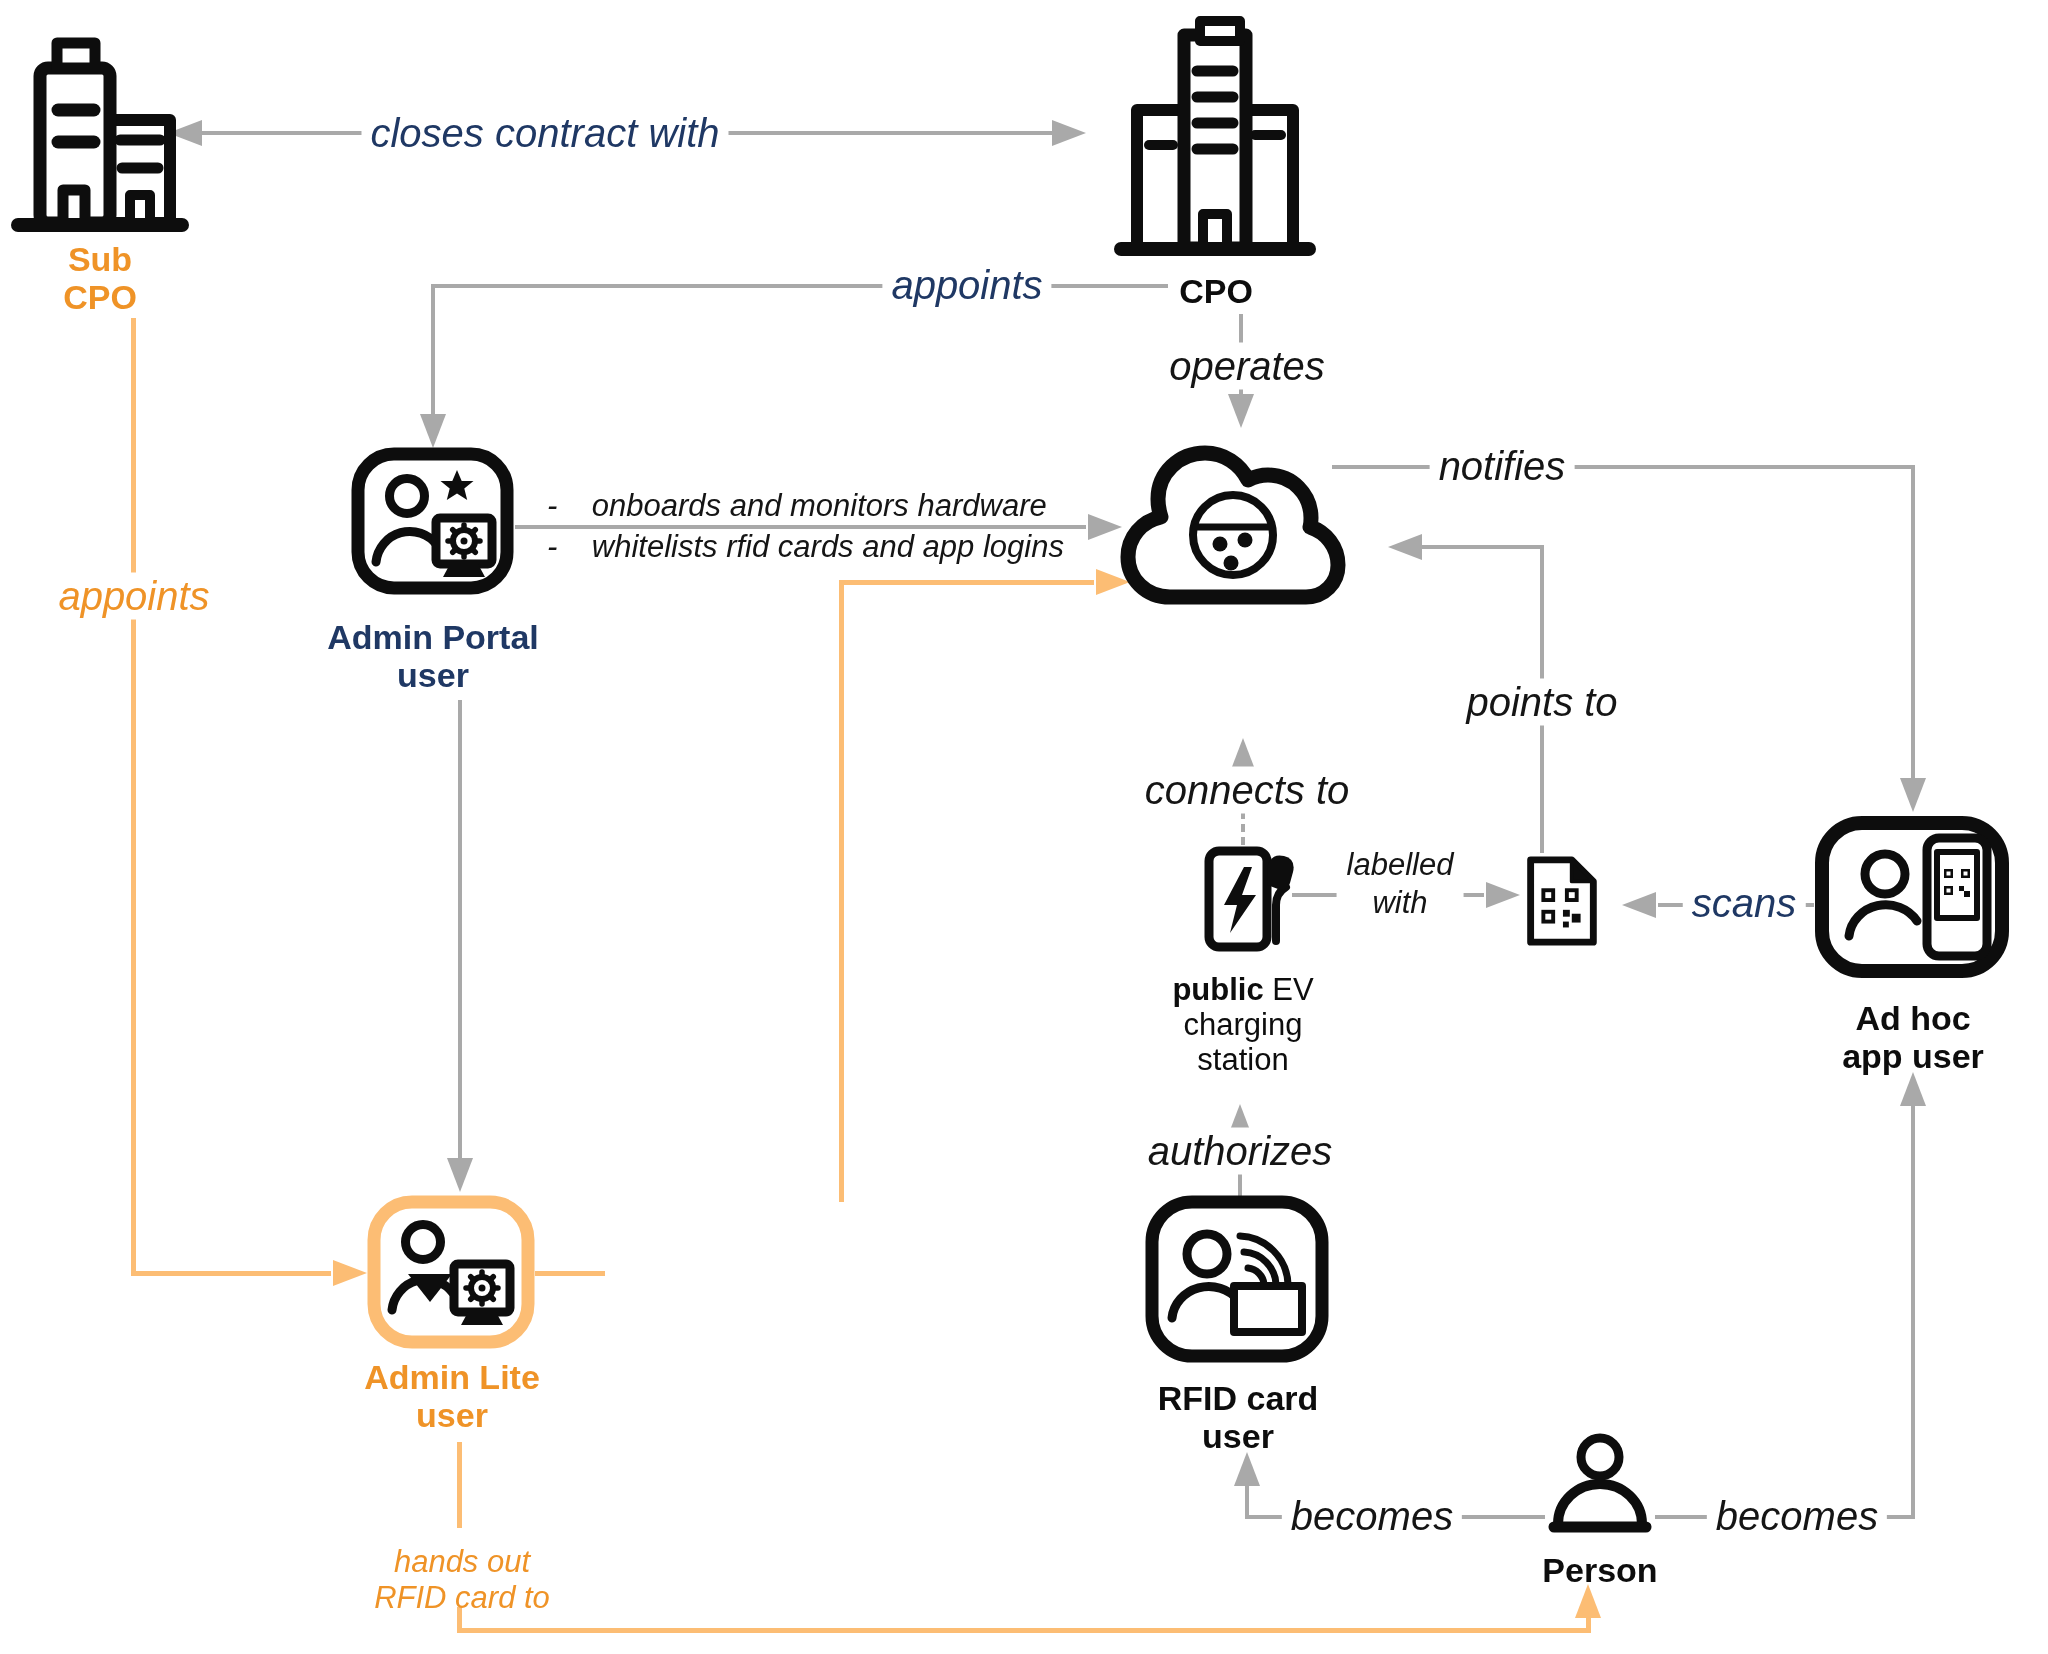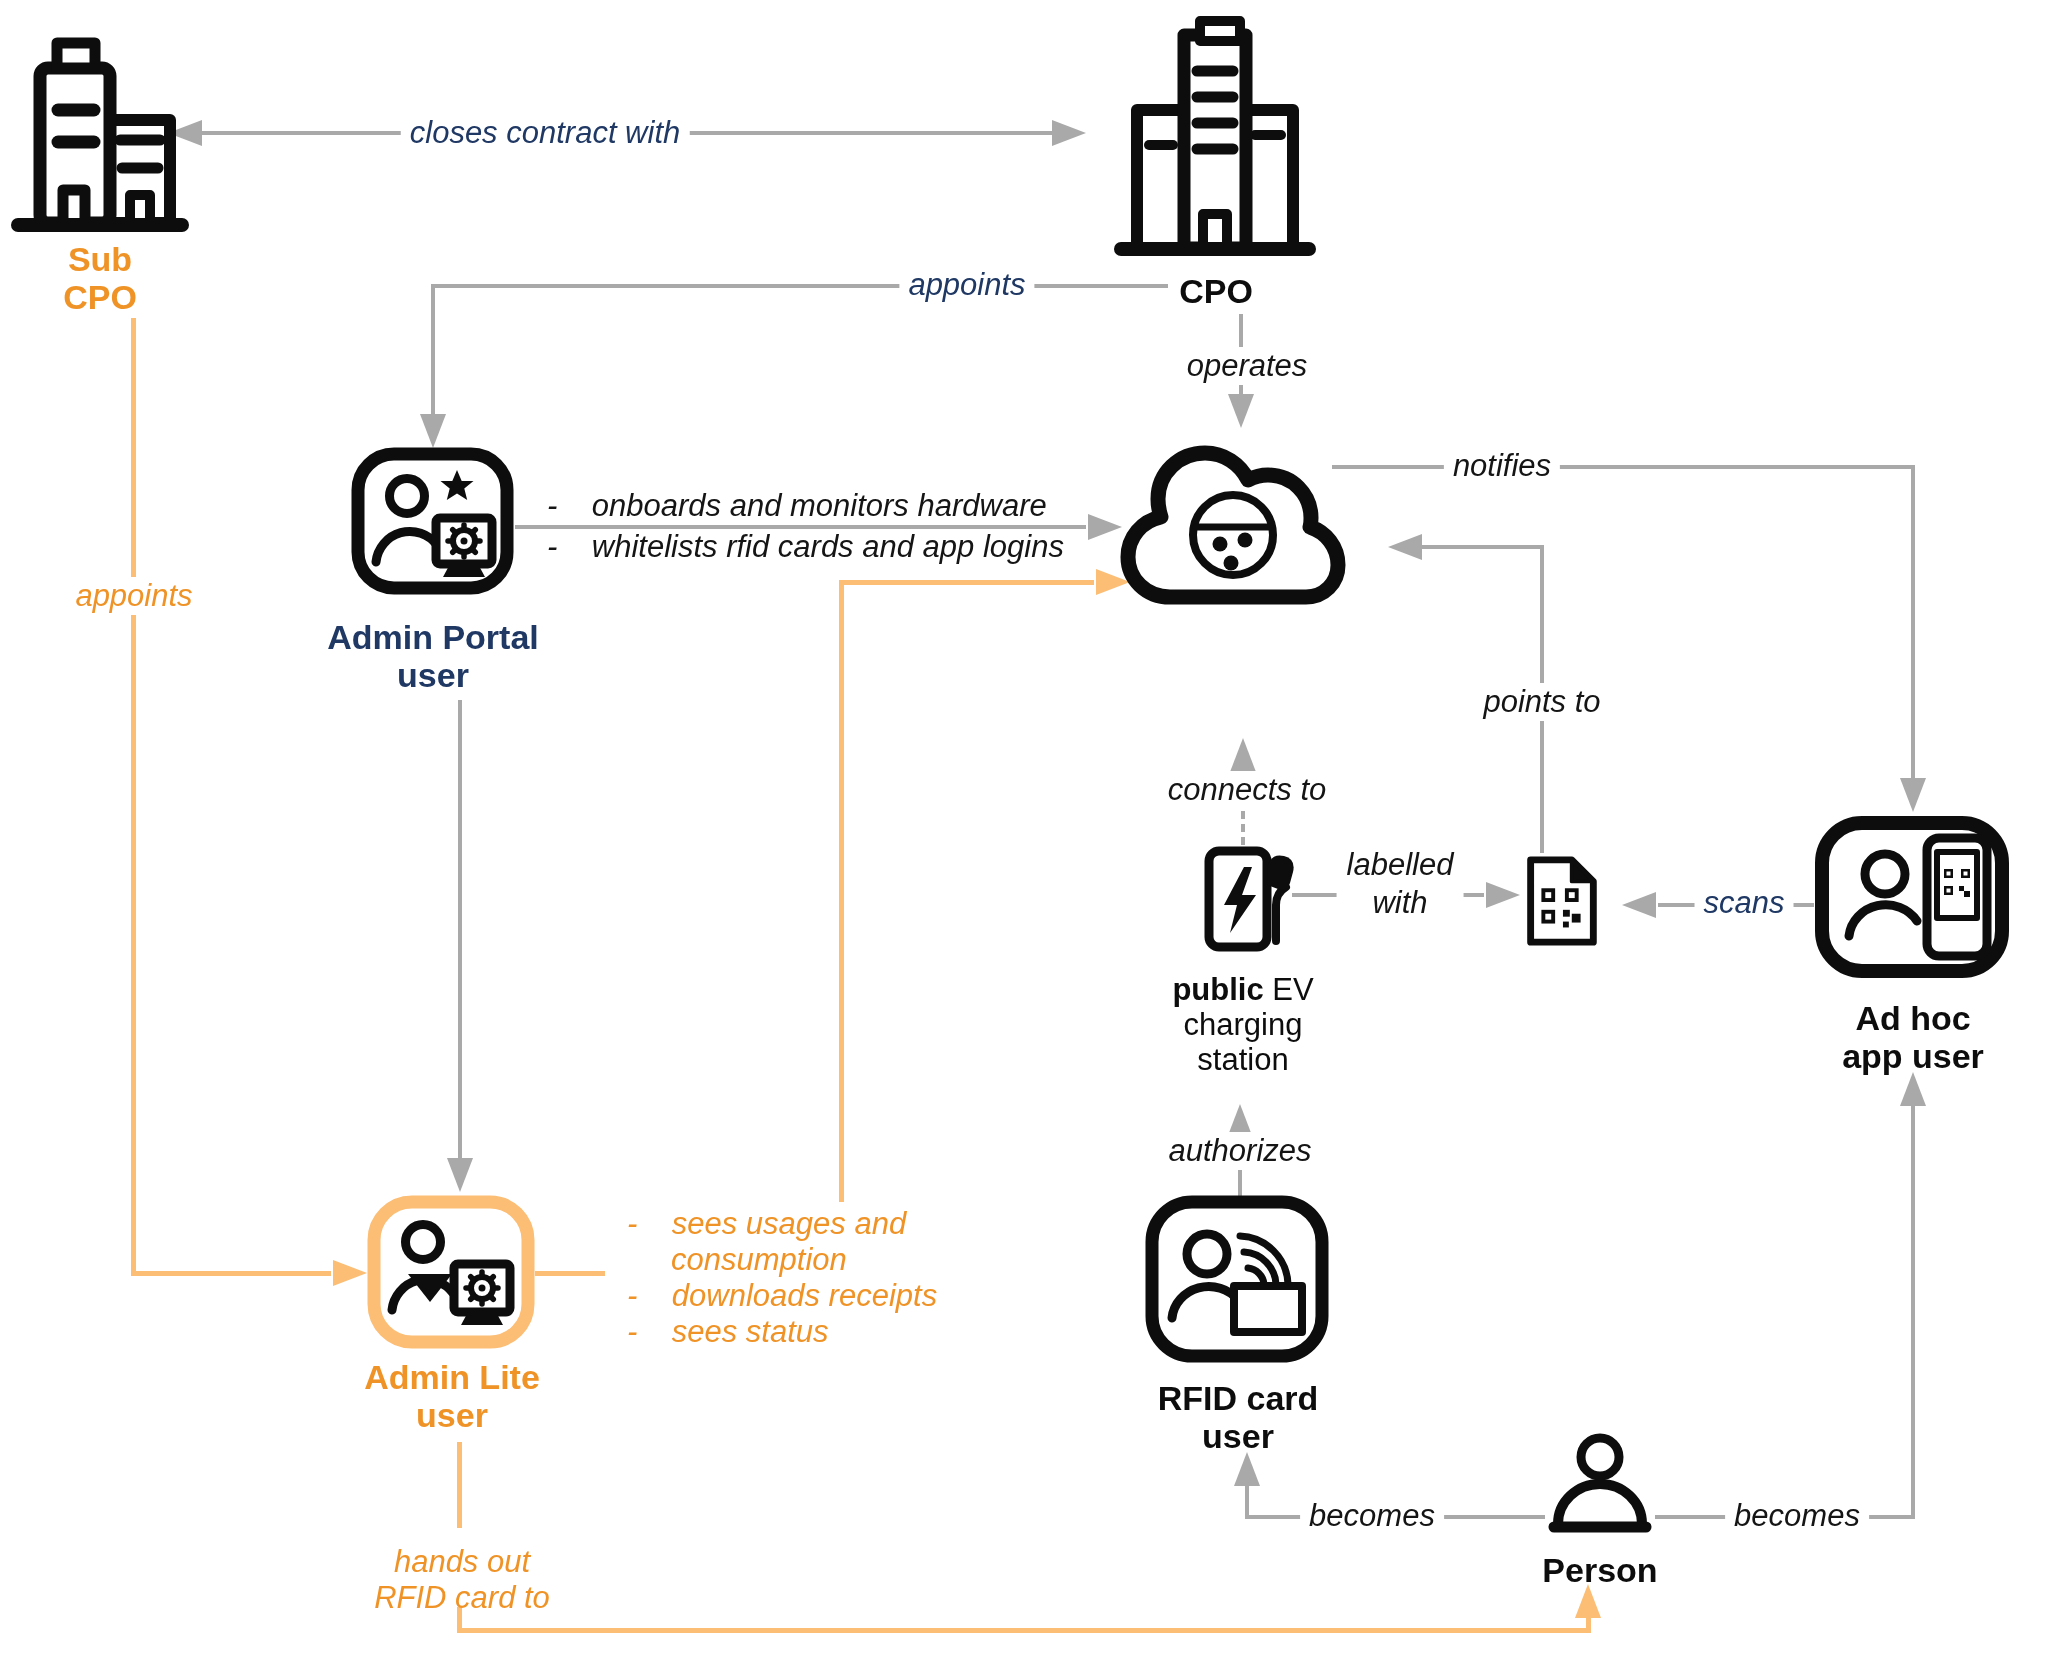--- a/index.html
+++ b/index.html
@@ -8,21 +8,21 @@
   .line{position:absolute;background:var(--gray-line);z-index:1;}
   .line.o{background:var(--orange-line);}
   .vdash{position:absolute;width:0;border-left:4px dashed var(--gray-line);z-index:1;}
   .ah{position:absolute;width:0;height:0;z-index:1;}
   .ah-r{border-top:13px solid transparent;border-bottom:13px solid transparent;border-left:34px solid var(--gray-line);}
   .ah-l{border-top:13px solid transparent;border-bottom:13px solid transparent;border-right:34px solid var(--gray-line);}
   .ah-d{border-left:13px solid transparent;border-right:13px solid transparent;border-top:34px solid var(--gray-line);}
   .ah-u{border-left:13px solid transparent;border-right:13px solid transparent;border-bottom:34px solid var(--gray-line);}
   .ah.o.ah-r{border-left-color:var(--orange-line);}
   .ah.o.ah-u{border-bottom-color:var(--orange-line);}
-  .elabel{position:absolute;transform:translate(-50%,-50%);font-style:italic;font-size:31px;
+  .elabel{position:absolute;transform:translate(-50%,-50%);font-style:italic;font-size:40px;
           color:#151515;background:#fff;padding:1px 9px;white-space:nowrap;z-index:3;}
   .elabel.navy{color:var(--navy);}
   .elabel.ot{color:var(--orange-text);}
   .eblock{position:absolute;font-style:italic;font-size:31px;color:#151515;z-index:3;line-height:41px;}
   .eblock.centered{transform:translate(-50%,-50%);text-align:center;background:#fff;padding:2px 10px;}
   .eblock.navy{color:var(--navy);}
   .eblock.ot{color:var(--orange-text);}
   .eblock .pre{white-space:pre;}
   .eblock .ind{padding-left:44px;}
   .nlabel{position:absolute;width:340px;font-weight:bold;font-size:34px;text-align:center;
@@ -102,26 +102,20 @@
   <span class="elabel" style="left:1247px;top:366px;">operates</span>
 
   <div class="eblock" style="left:547px;top:485px;">
     <div class="pre">-    onboards and monitors hardware</div>
     <div class="pre">-    whitelists rfid cards and app logins</div>
   </div>
 
 
   <span class="elabel ot" style="left:134px;top:596px;">appoints</span>
 
-  <div class="eblock ot" style="left:627px;top:1206px;line-height:36px;">
-    <div class="pre">-    sees usages and</div>
-    <div class="pre ind">consumption</div>
-    <div class="pre">-    downloads receipts</div>
-    <div class="pre">-    sees status</div>
-  </div>
 
   <span class="elabel" style="left:1502px;top:466px;">notifies</span>
   <span class="elabel" style="left:1542px;top:702px;">points to</span>
 
   <div class="eblock centered" style="left:1400px;top:884px;line-height:38px;">
     <div>labelled</div>
     <div>with</div>
   </div>
 
   <span class="elabel navy" style="left:1744px;top:903px;">scans</span>

